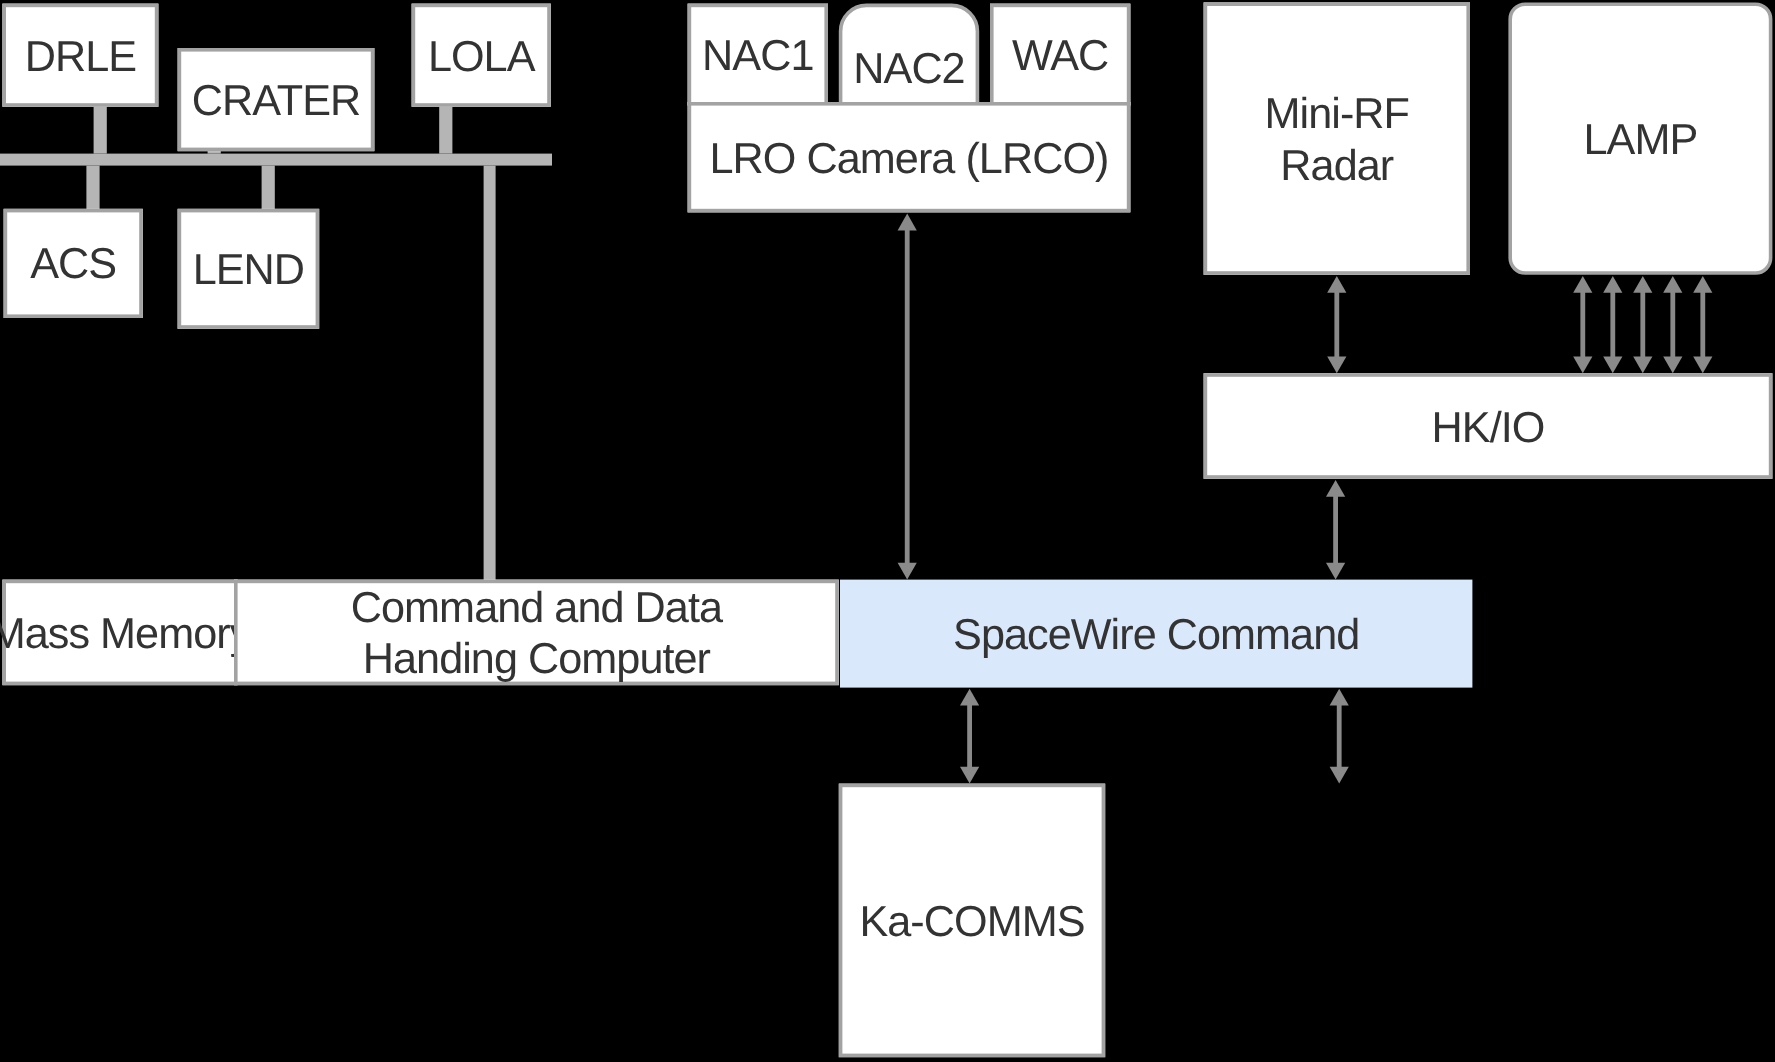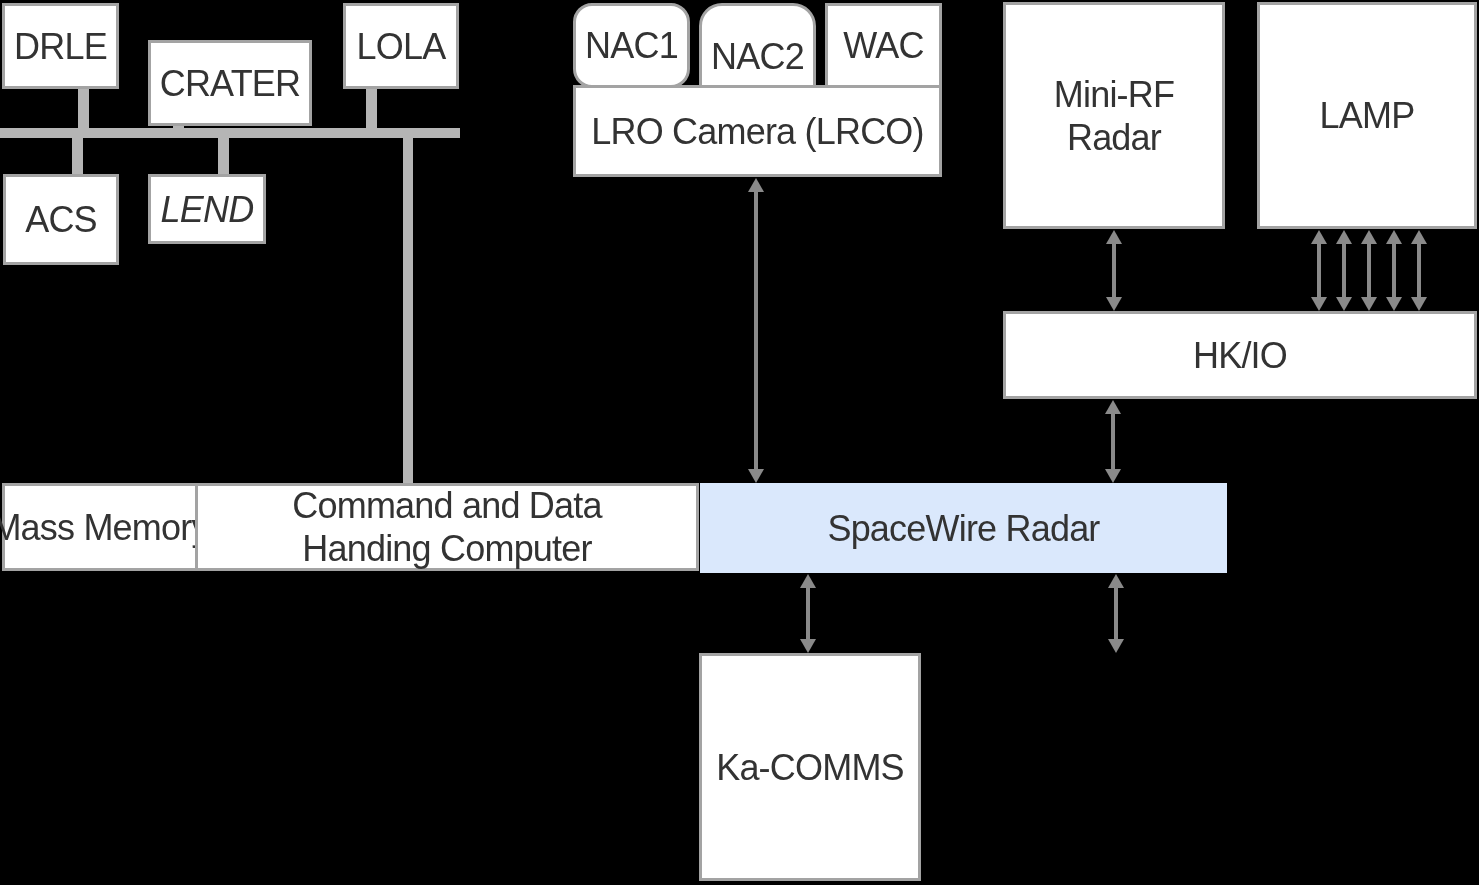--- a/index.html
+++ b/index.html
@@ -40,31 +40,31 @@
     position:absolute;top:0;left:0;width:0;height:0;
     border-left:8px solid transparent;border-right:8px solid transparent;
     border-bottom:14px solid var(--arrow,#8a8a8a);
   }
   .varrow .head-down{
     position:absolute;bottom:0;left:0;width:0;height:0;
     border-left:8px solid transparent;border-right:8px solid transparent;
     border-top:14px solid var(--arrow,#8a8a8a);
   }
   
-  #n-drle{left:2px;top:3px;width:117px;height:86px;}
+  #n-drle{left:2px;top:3px;width:130px;height:86px;}
   #n-crater{left:148px;top:3px;width:164px;height:86px;margin-top:37px;}
   #n-lola{left:343px;top:3px;width:116px;height:86px;}
   #n-acs{left:3px;top:174px;width:116px;height:91px;text-align:right;}
-  #n-lend{left:148px;top:174px;width:118px;height:70px;font-style:italic;}
-  #n-nac1{left:573px;top:3px;width:117px;height:85px;border-radius:19px;}
+  #n-lend{left:148px;top:174px;width:118px;height:100px;}
+  #n-nac1{left:573px;top:3px;width:117px;height:85px;}
   #n-nac2{left:699px;top:3px;width:117px;height:107px;border-radius:23px;}
   #n-wac{left:825px;top:3px;width:117px;height:85px;}
   #n-lrocam{left:573px;top:85px;width:369px;height:92px;}
   #n-minirf{left:1003px;top:2px;width:222px;height:227px;}
-  #n-lamp{left:1257px;top:2px;width:220px;height:227px;}
+  #n-lamp{left:1257px;top:2px;width:220px;height:227px;border-radius:14px;}
   #n-hkio{left:1003px;top:311px;width:474px;height:88px;}
   #n-massmem{left:2px;top:483px;width:196px;height:88px;}
   #n-cdh{left:195px;top:483px;width:504px;height:88px;}
   #n-router{left:700px;top:483px;width:527px;height:90px;}
   #n-kacomms{left:699px;top:653px;width:222px;height:228px;}
   #n-scomms{left:1006px;top:653px;width:220px;height:228px;}
   
   #bus-h{left:0;top:128px;width:460px;height:10px;}
   #bus-stub-drle{left:78px;top:88px;width:11px;height:40px;}
   #bus-stub-crater{left:173px;top:88px;width:11px;height:40px;}
@@ -138,21 +138,21 @@
   </div>
 
   <div class="node" id="n-massmem">
     <span>Mass Memory</span>
   </div>
   <div class="node" id="n-cdh">
     <span>Command and Data
 Handing Computer</span>
   </div>
   <div class="node router" id="n-router">
-    <span>SpaceWire Radar</span>
+    <span>SpaceWire Command</span>
   </div>
 
   <div class="node" id="n-kacomms">
     <span>Ka-COMMS</span>
   </div>
 
   <div class="varrow" id="a-lrco-router">
     <div class="head-up"></div>
     <div class="shaft"></div>
     <div class="head-down"></div>

